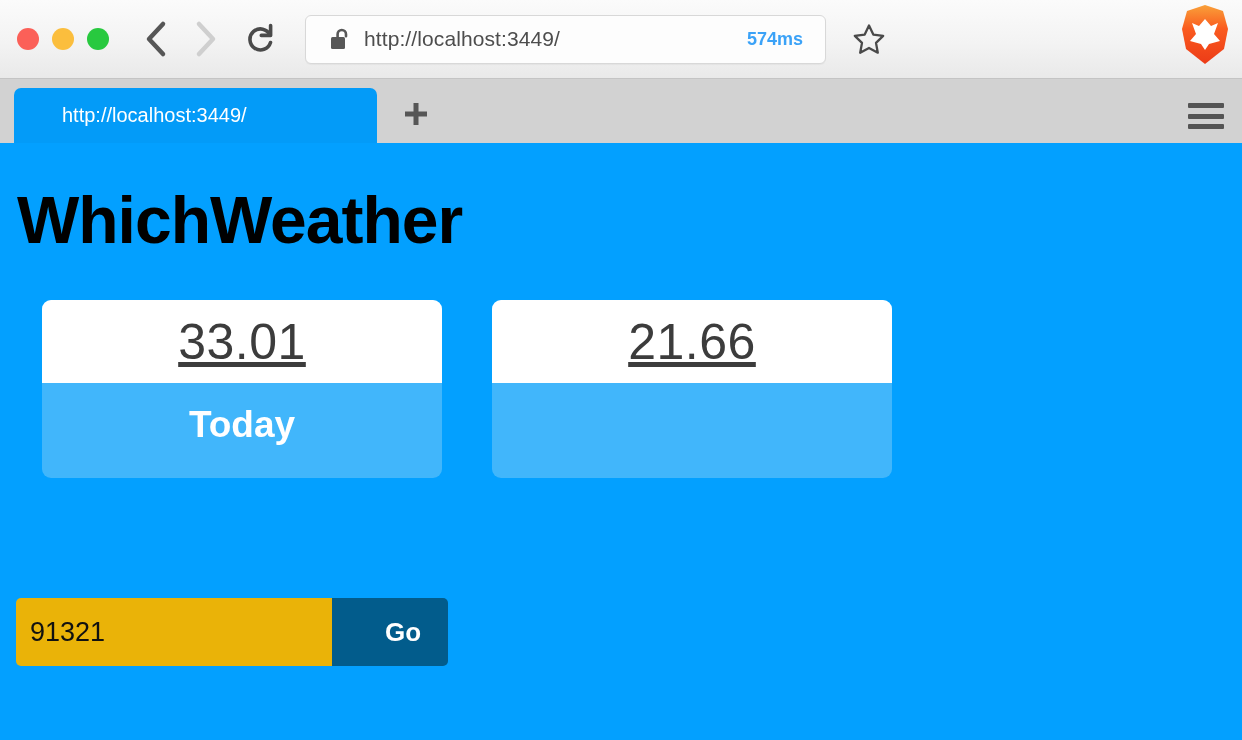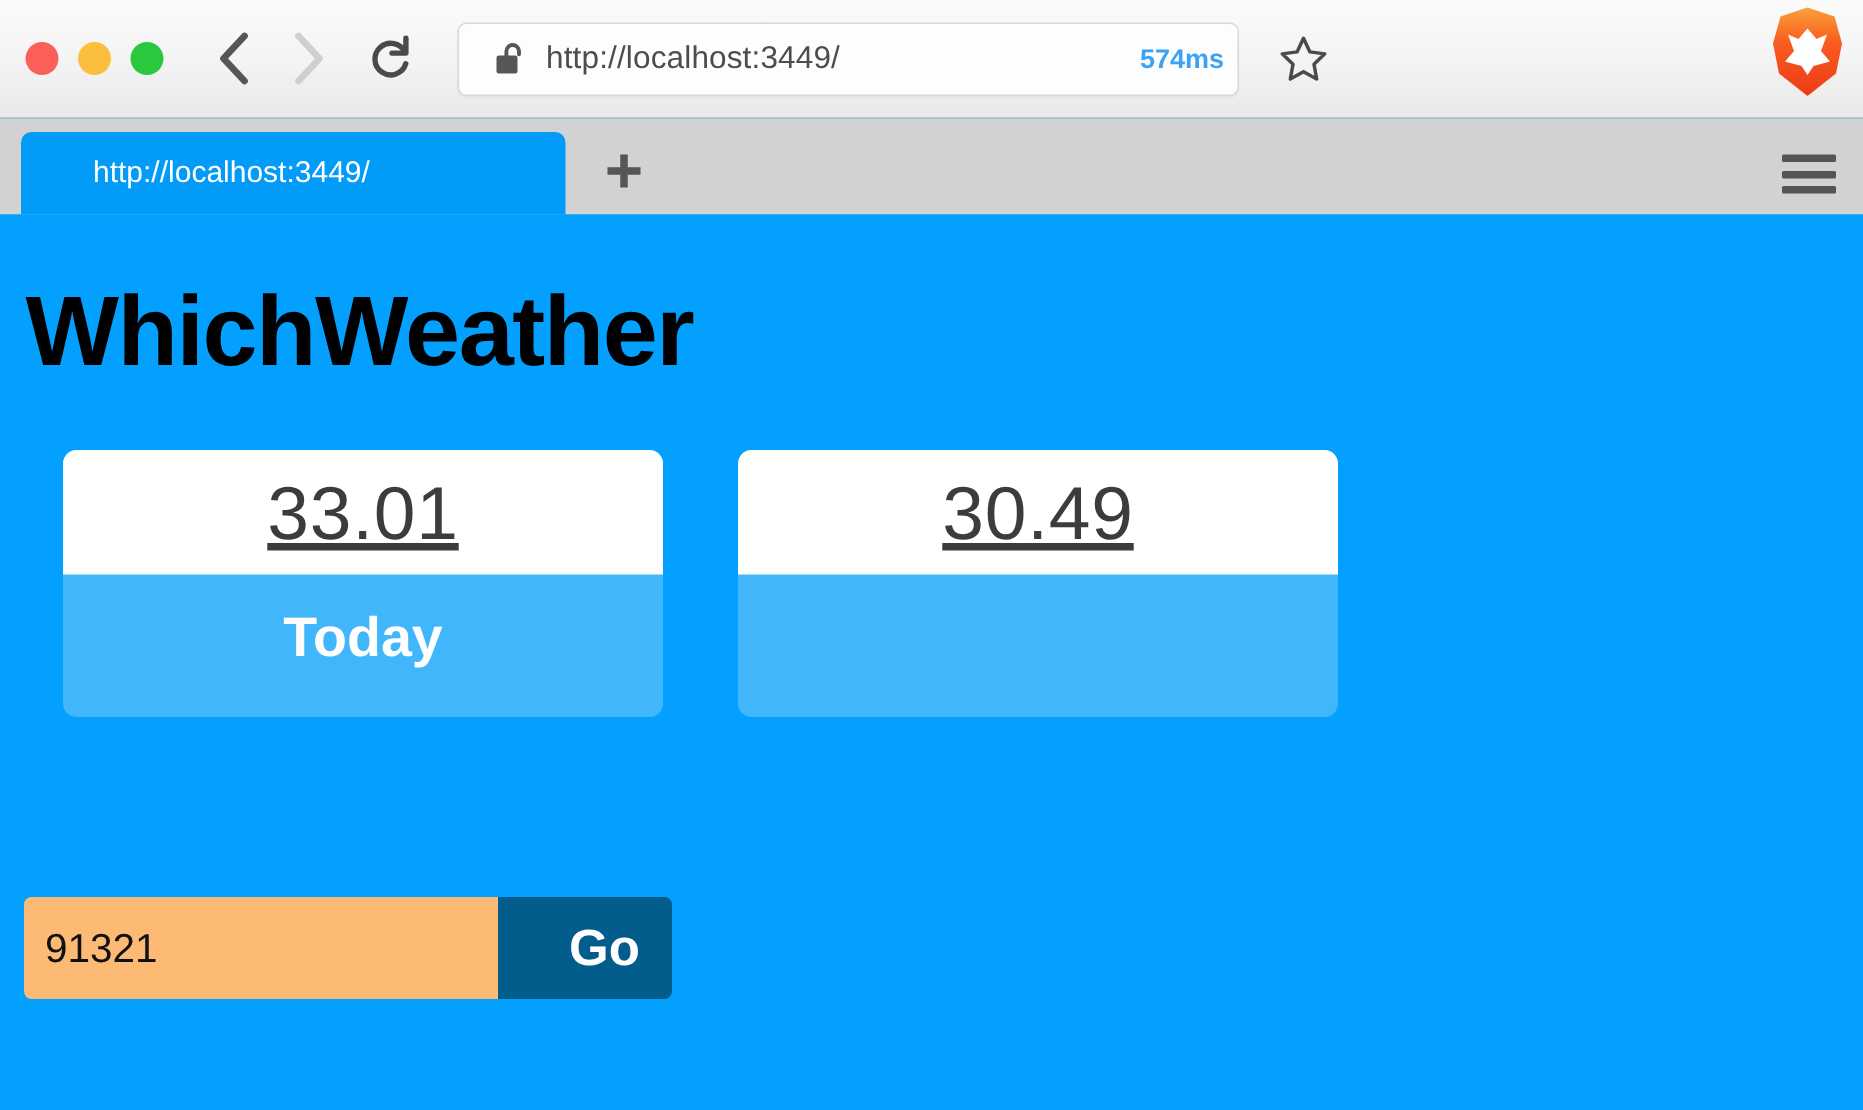--- a/index.html
+++ b/index.html
@@ -91,21 +91,21 @@
     font-size: 21px;
     color: #4d4d4d;
     white-space: nowrap;
     flex: 1 1 auto;
     letter-spacing: 0.1px;
   }
   .timing {
     color: #3ba2f7;
     font-size: 18px;
     font-weight: bold;
-    margin-right: 9px;
+    margin-right: 22px;
     white-space: nowrap;
   }
 
   .star-btn {
     margin-left: 26px;
     width: 34px;
     height: 34px;
     display: block;
   }
 
@@ -244,36 +244,36 @@
     left: 16px;
     top: 455px;
     display: flex;
     align-items: stretch;
   }
   .postal-input {
     width: 316px;
     height: 68px;
     border: none;
     outline: none;
-    background: #fdba74;
+    background: #eab308;
     border-radius: 5px 0 0 5px;
     font-size: 27px;
     color: #111111;
     padding: 0 0 0 14px;
     box-sizing: border-box;
     font-family: "Liberation Sans", sans-serif;
   }
   .go-button {
     width: 116px;
     height: 68px;
     background: #025c8c;
     border: none;
     border-radius: 0 5px 5px 0;
     color: #ffffff;
-    font-size: 34px;
+    font-size: 26px;
     font-weight: bold;
     cursor: pointer;
     font-family: "Liberation Sans", sans-serif;
     padding-left: 32px;
   }
 </style>
 </head>
 <body>
 
 <div class="browser-window">
@@ -346,21 +346,21 @@
   <div class="page">
 
     <h1 class="app-title">WhichWeather</h1>
 
     <div class="cards">
       <div class="card">
         <div class="card-value">33.01</div>
         <div class="card-label">Today</div>
       </div>
       <div class="card">
-        <div class="card-value">30.49</div>
+        <div class="card-value">21.66</div>
       </div>
     </div>
 
 
     <div class="form-row">
       <input class="postal-input" type="text" value="91321" style="">
       <button class="go-button">Go</button>
     </div>
   </div>
 </div>

